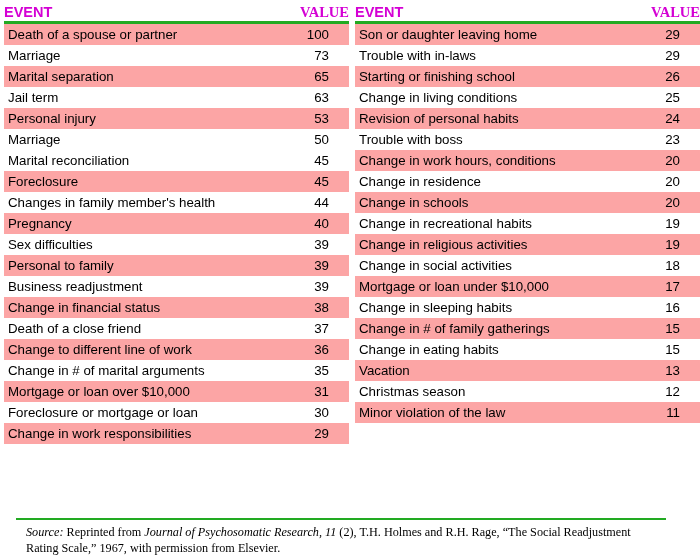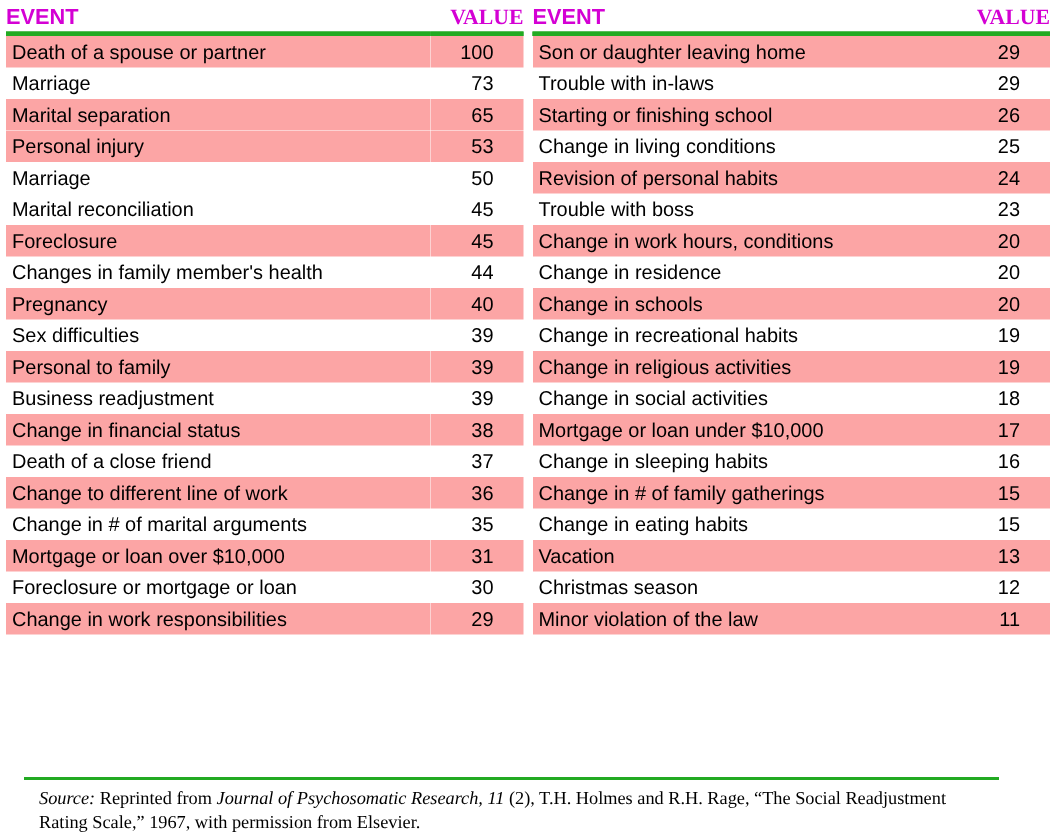--- a/index.html
+++ b/index.html
@@ -114,20 +114,24 @@
               <td class="val">100</td>
             </tr>
             <tr class="r">
               <td class="ev">Marriage</td>
               <td class="val">73</td>
             </tr>
             <tr class="r hl">
               <td class="ev">Marital separation</td>
               <td class="val">65</td>
             </tr>
+            <tr class="r">
+              <td class="ev">Jail term</td>
+              <td class="val">63</td>
+            </tr>
             <tr class="r hl">
               <td class="ev">Personal injury</td>
               <td class="val">53</td>
             </tr>
             <tr class="r">
               <td class="ev">Marriage</td>
               <td class="val">50</td>
             </tr>
             <tr class="r">
               <td class="ev">Marital reconciliation</td>

